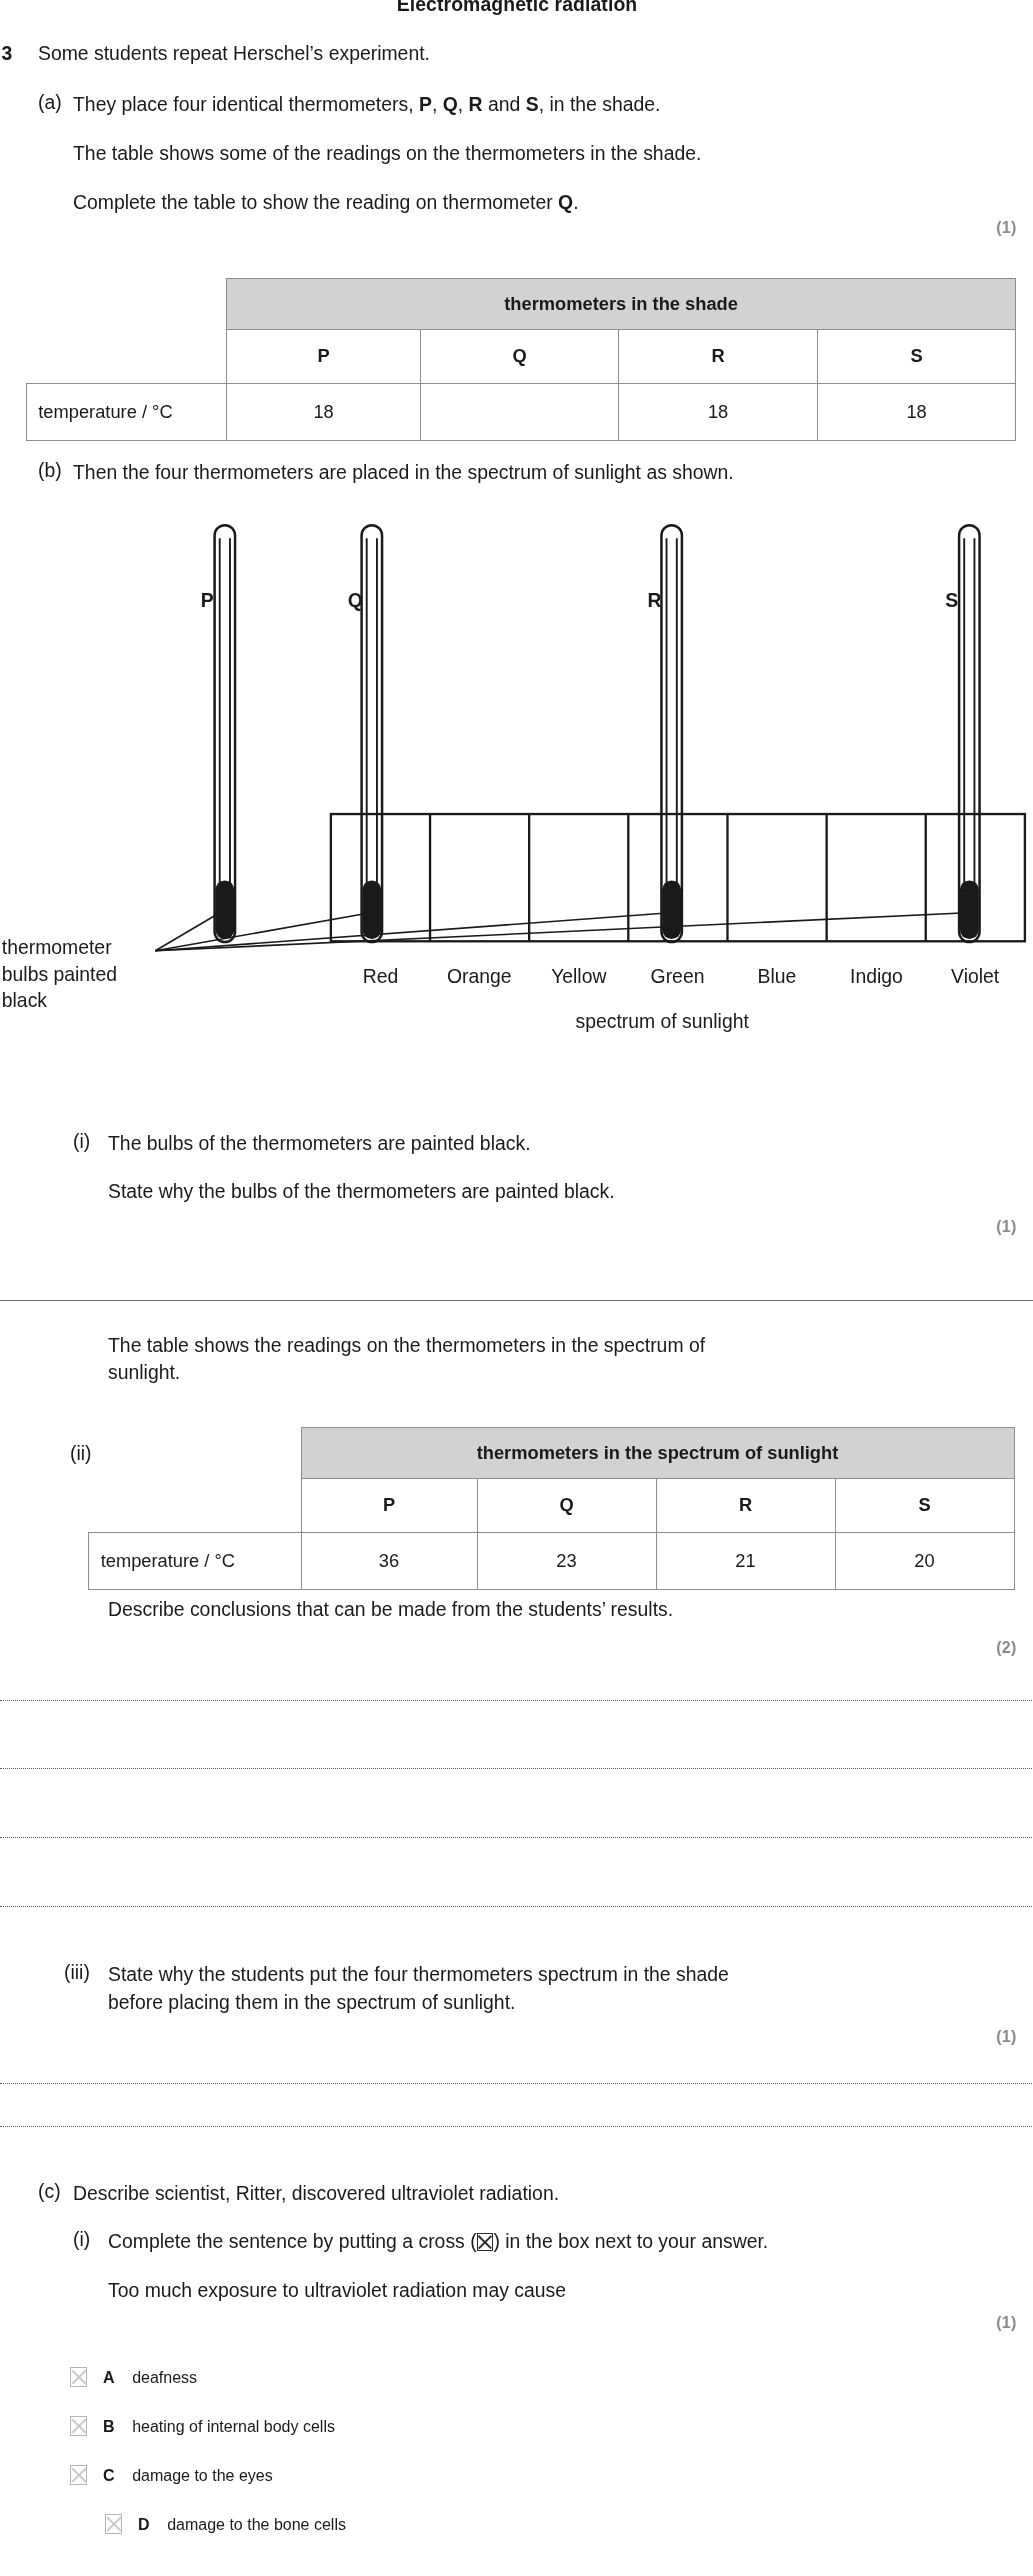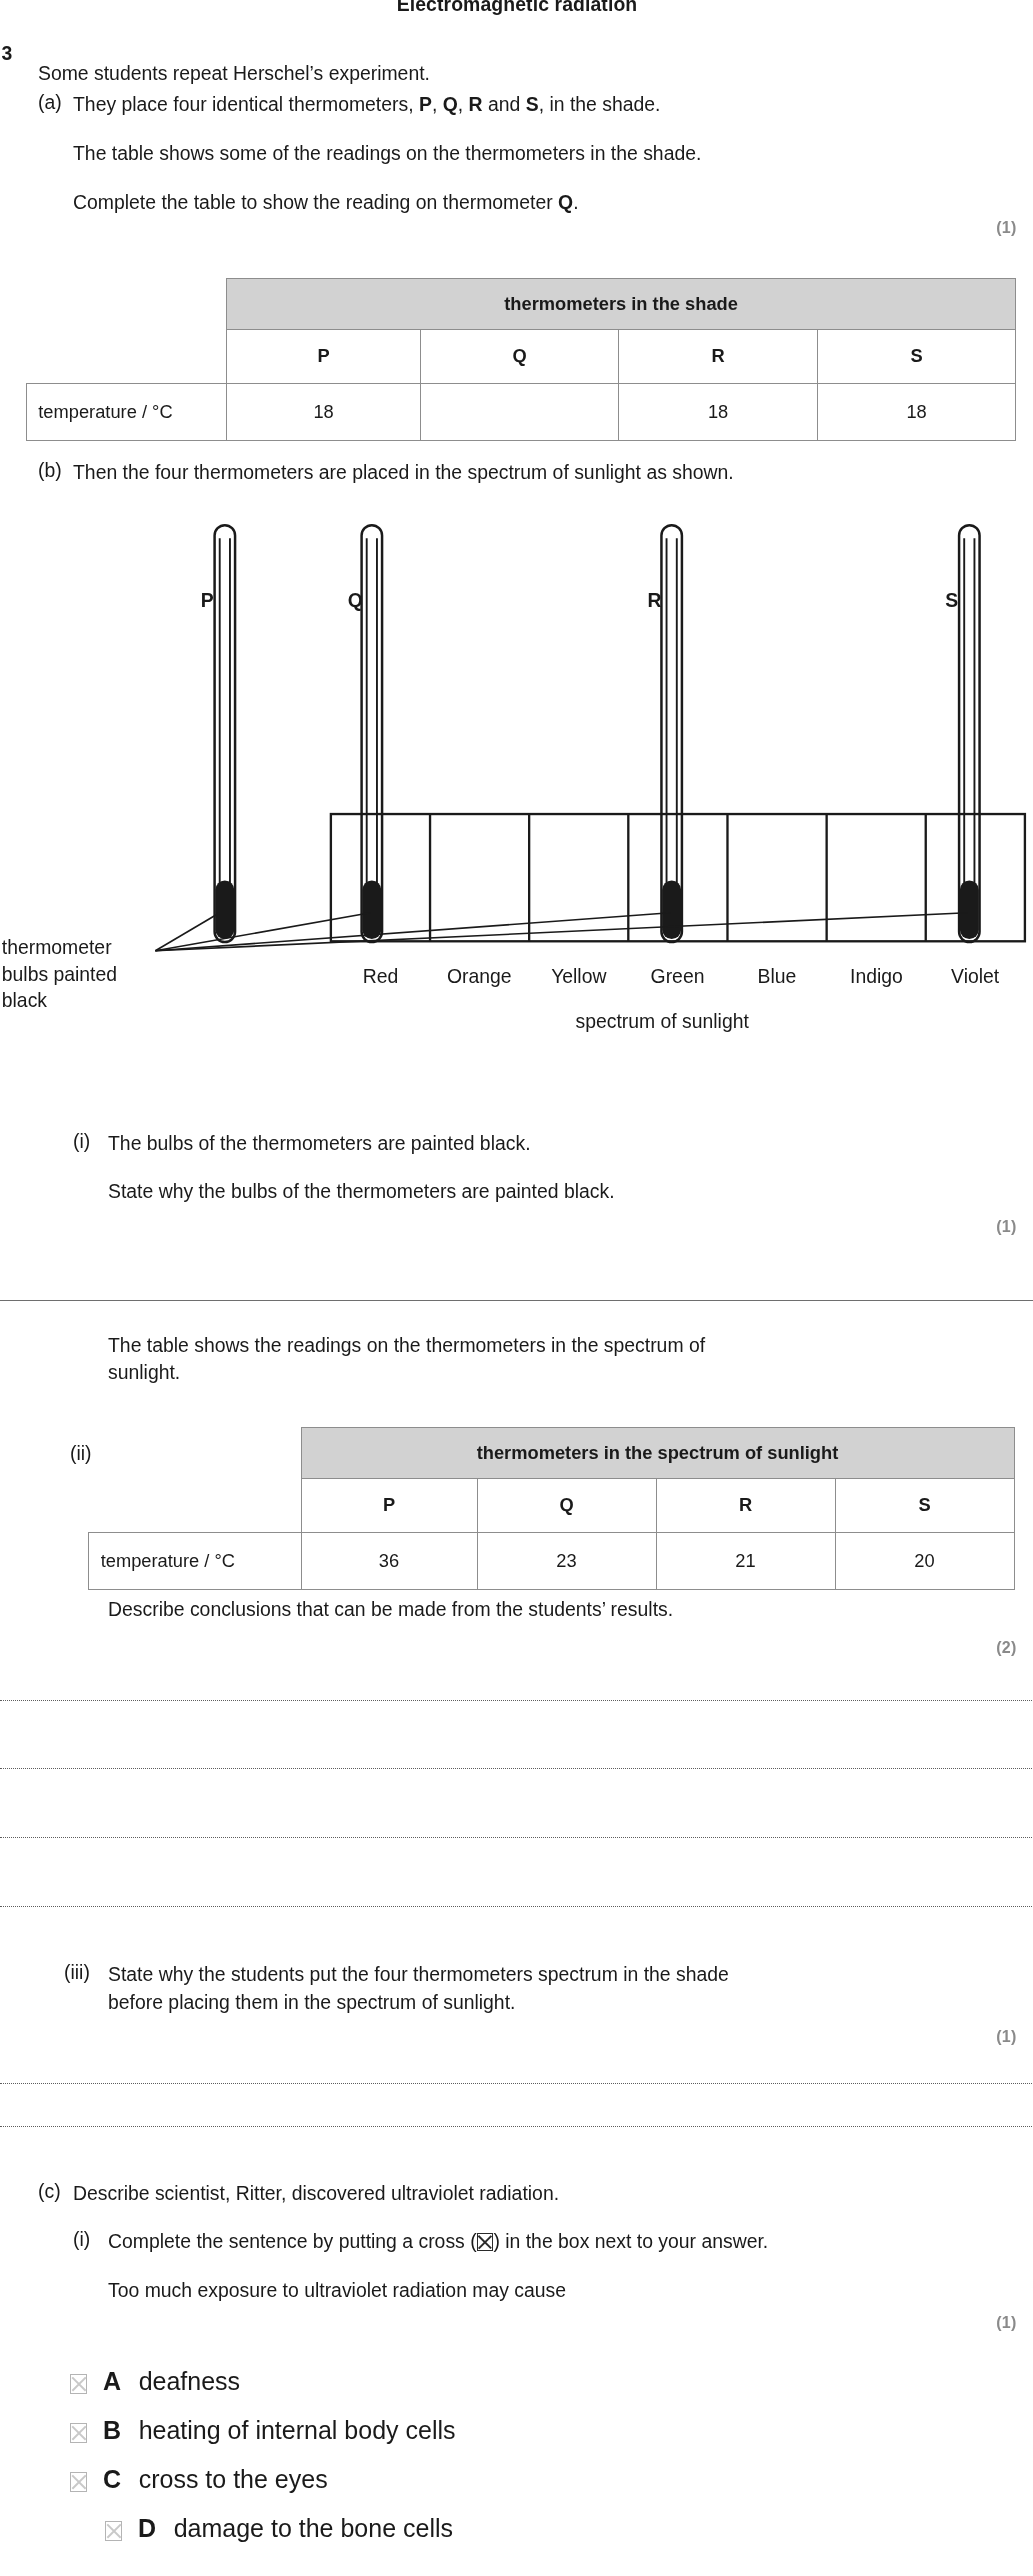--- a/index.html
+++ b/index.html
@@ -107,21 +107,21 @@
     left: 0;
     top: 512px;
     width: 1034px;
     height: 607px;
   }
   .diagram svg { display: block; }
 
   
   .mc-row {
     position: absolute;
-    font-size: 25px;
+    font-size: 16px;
     white-space: nowrap;
   }
   .mc-box {
     display: inline-block;
     width: 17px;
     height: 20px;
     border: 1.3px solid #b4b4b4;
     vertical-align: -3.7px;
     position: relative;
     margin-right: 16px;
@@ -164,21 +164,21 @@
   .inline-cross::after  { transform: translate(-50%,-50%) rotate(-45deg); }
 </style>
 </head>
 <body>
 
 <div class="page">
 
   <div class="hdr-title">Electromagnetic radiation</div>
 
   <div class="qnum" style="top:42px;">3</div>
-  <div class="lbl" style="left:38px; top:42px;margin-top:20px;">Some students repeat Herschel’s experiment.</div>
+  <div class="lbl" style="left:38px; top:42px;">Some students repeat Herschel’s experiment.</div>
 
   <div class="lbl" style="left:38px; top:91px;">(a)</div>
   <div class="body-text" style="left:73px; top:91px;"><span>They place four identical thermometers, </span><span class="bold">P</span><span>, </span><span class="bold">Q</span><span>, </span><span class="bold">R</span><span> and </span><span class="bold">S</span><span>, in the shade.</span></div>
 
   <div class="body-text" style="left:73px; top:189px;"><span>Complete the table to show the reading on thermometer </span><span class="bold">Q</span><span>.</span></div>
 
   <div class="body-text" style="left:73px; top:140px;">The table shows some of the readings on the thermometers in the shade.</div>
 
   <div class="marks" style="top:219px;">(1)</div>
 
@@ -340,20 +340,20 @@
   <div class="body-text" style="left:108px; top:2228px;"><span>Complete the sentence by putting a cross (</span><span class="inline-cross"></span><span>) in the box next to your answer.</span></div>
   <div class="marks" style="top:2314px;">(1)</div>
 
   <div class="mc-row" style="left:70px; top:2367px;">
     <span class="mc-box"></span><span class="mc-letter">A</span><span>deafness</span>
   </div>
   <div class="mc-row" style="left:70px; top:2416px;">
     <span class="mc-box"></span><span class="mc-letter">B</span><span>heating of internal body cells</span>
   </div>
   <div class="mc-row" style="left:70px; top:2465px;">
-    <span class="mc-box"></span><span class="mc-letter">C</span><span>cross to the eyes</span>
+    <span class="mc-box"></span><span class="mc-letter">C</span><span>damage to the eyes</span>
   </div>
   <div class="mc-row" style="left:70px; top:2514px;padding-left:35px;">
     <span class="mc-box"></span><span class="mc-letter">D</span><span>damage to the bone cells</span>
   </div>
 
 </div>
 
 
 </body></html>

